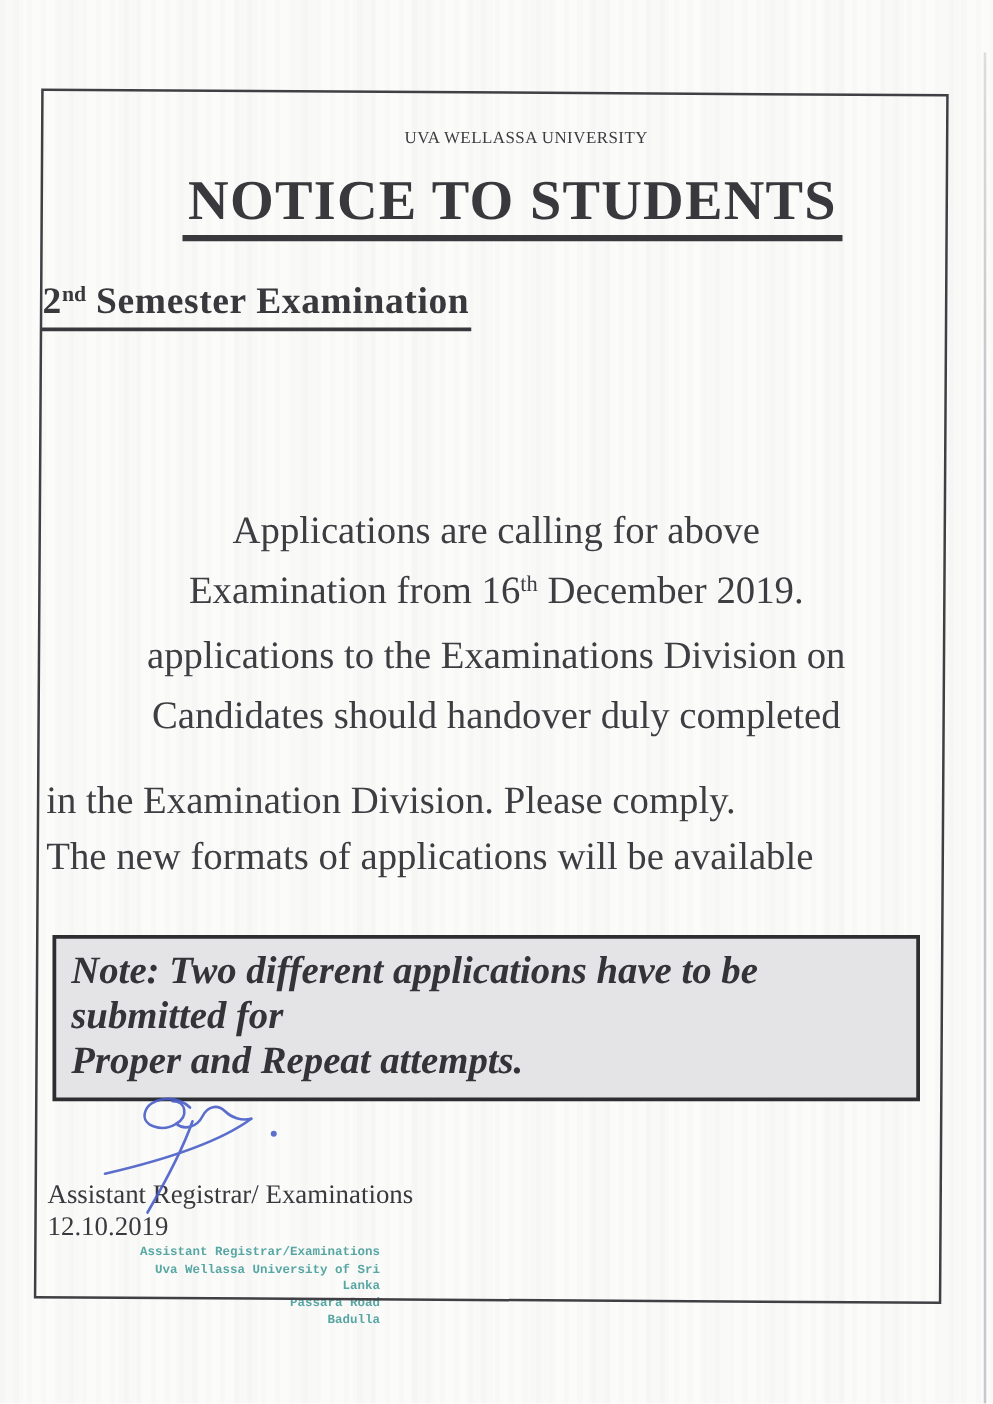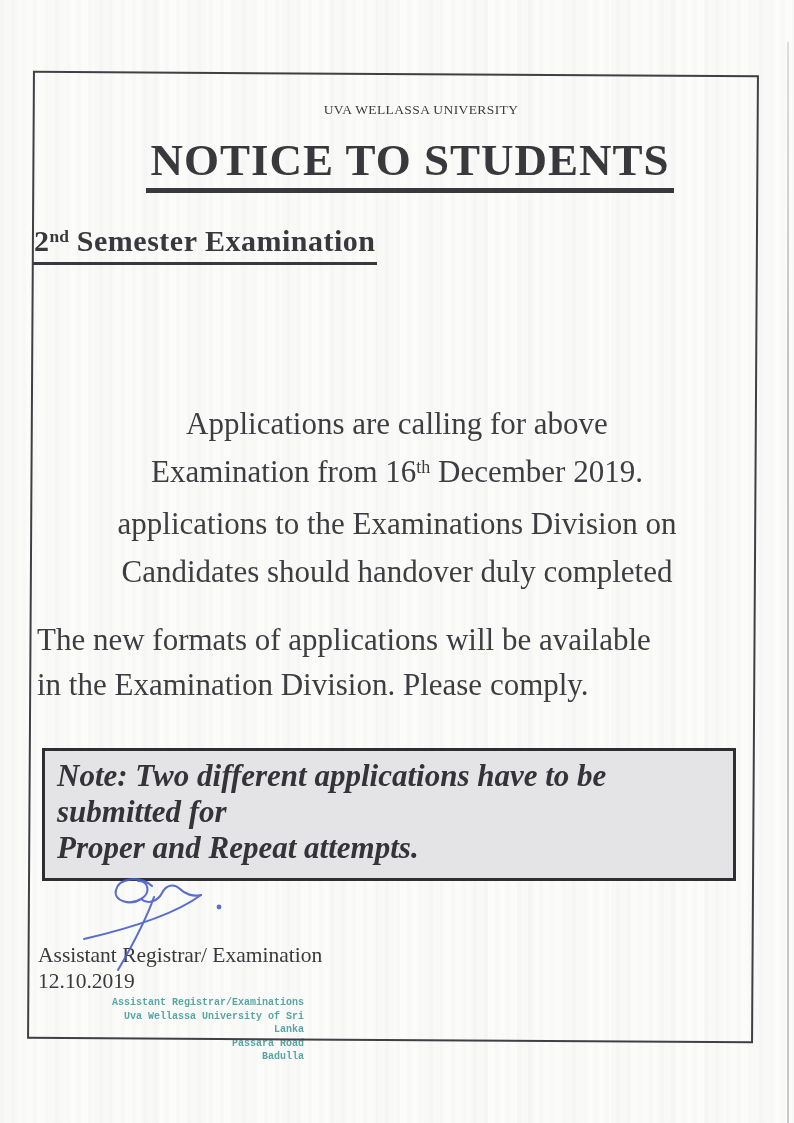--- a/index.html
+++ b/index.html
@@ -159,40 +159,40 @@
 
 
   <div class="para1">
     <div>Applications are calling for above</div>
     <div><span>Examination from 16</span><span class="sup">th</span><span> December 2019.</span></div>
     <div>applications to the Examinations Division on</div>
     <div>Candidates should handover duly completed</div>
   </div>
 
   <div class="para2">
+    <div>in the Examination Division. Please comply.</div>
     <div>The new formats of applications will be available</div>
-    <div>in the Examination Division. Please comply.</div>
   </div>
 
   <div class="note-box">
     <div>Note: Two different applications have to be submitted for</div>
     <div>Proper and Repeat attempts.</div>
   </div>
 
   <svg class="signature-svg" viewBox="0 0 185 112" xmlns="http://www.w3.org/2000/svg">
     <g fill="none" stroke="#4a5fc8" stroke-width="2.1" stroke-linecap="round" opacity="0.9">
       <path d="M 96,16 C 84,5 63,8 60,20 C 57,31 74,36 85,29 C 95,23 93,11 82,11"></path>
       <path d="M 85,29 C 92,35 102,31 106,23 C 110,15 118,13 124,19 C 129,24 137,27 145,25"></path>
       <path d="M 145,25 C 122,42 80,57 28,69"></path>
       <path d="M 98,27 C 90,50 76,76 62,100"></path>
     </g>
     <circle cx="163" cy="37" r="2.4" fill="#4a5fc8" opacity="0.9"></circle>
   </svg>
 
-  <div class="sig-name">Assistant Registrar/ Examination</div>
+  <div class="sig-name">Assistant Registrar/ Examinations</div>
   <div class="sig-date">12.10.2019</div>
 
   <div class="stamp">
     <div>Assistant Registrar/Examinations</div>
     <div>Uva Wellassa University of Sri Lanka</div>
     <div>Passara Road</div>
     <div>Badulla</div>
   </div>
 
 </div>

